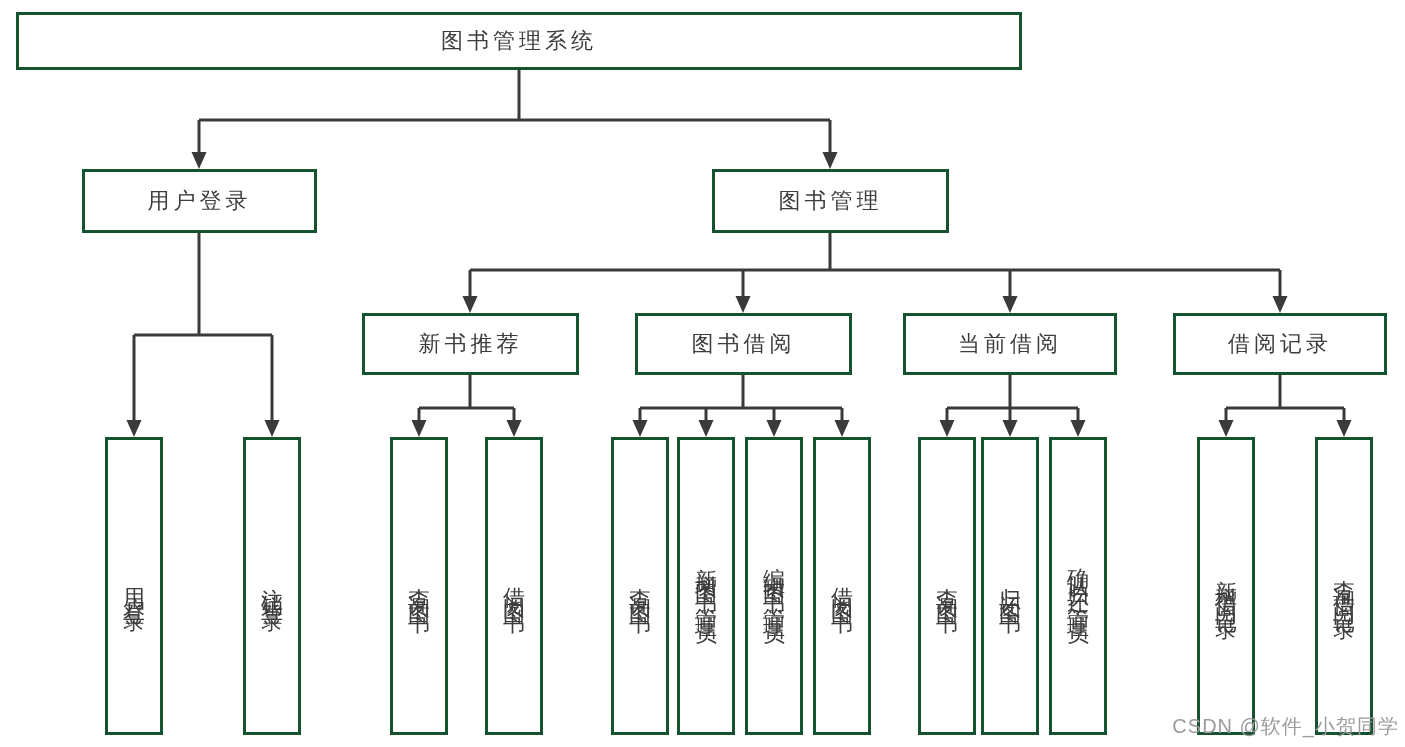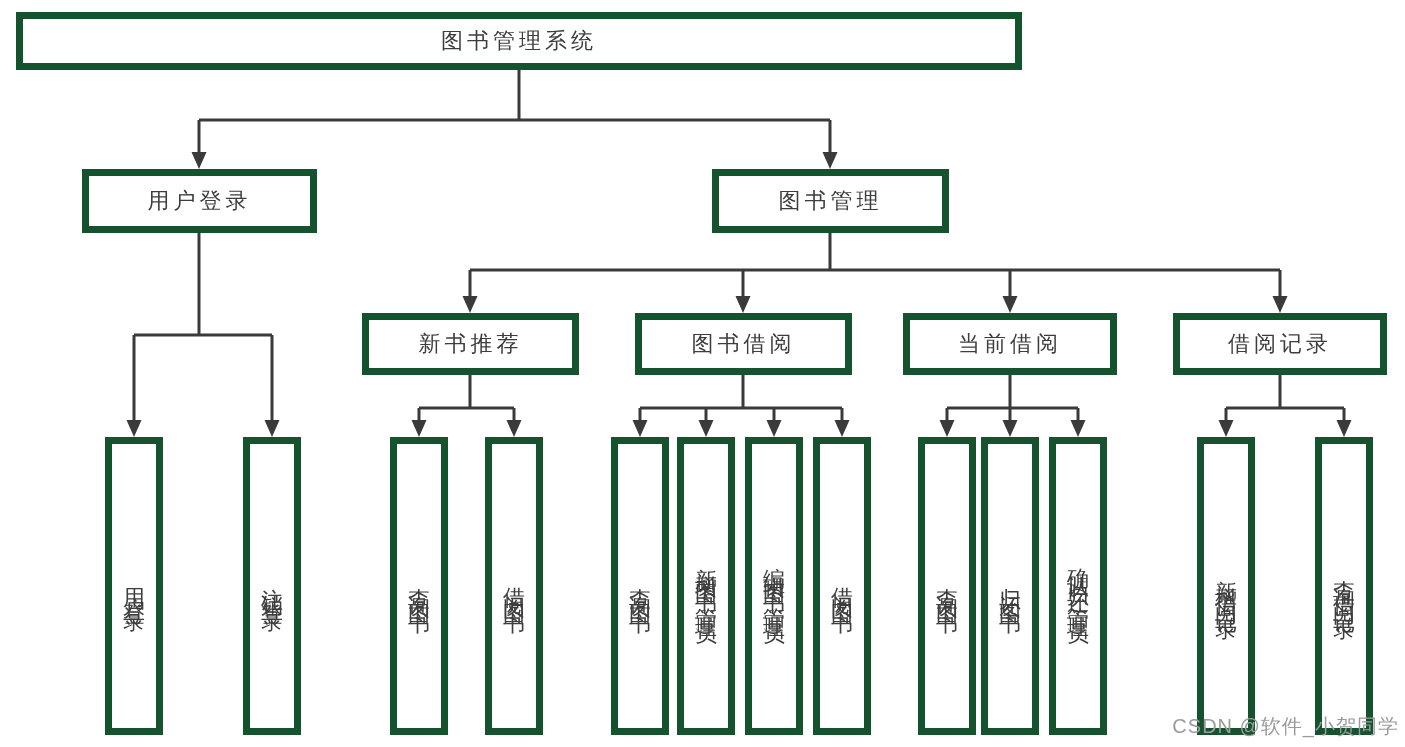--- a/index.html
+++ b/index.html
@@ -19,21 +19,21 @@
     position: absolute;
     left: 0;
     top: 0;
     width: 1405px;
     height: 747px;
     pointer-events: none;
   }
   .node {
     position: absolute;
     box-sizing: border-box;
-    border: 7px solid #14532d;
+    border: 3px solid #14532d;
     background: #ffffff;
     color: #3d3d3d;
     display: flex;
     align-items: center;
     justify-content: center;
     font-size: 22px;
     letter-spacing: 4px;
     white-space: nowrap;
   }
   .node.root   { left: 16px;  top: 12px;  width: 1006px; height: 58px; }

